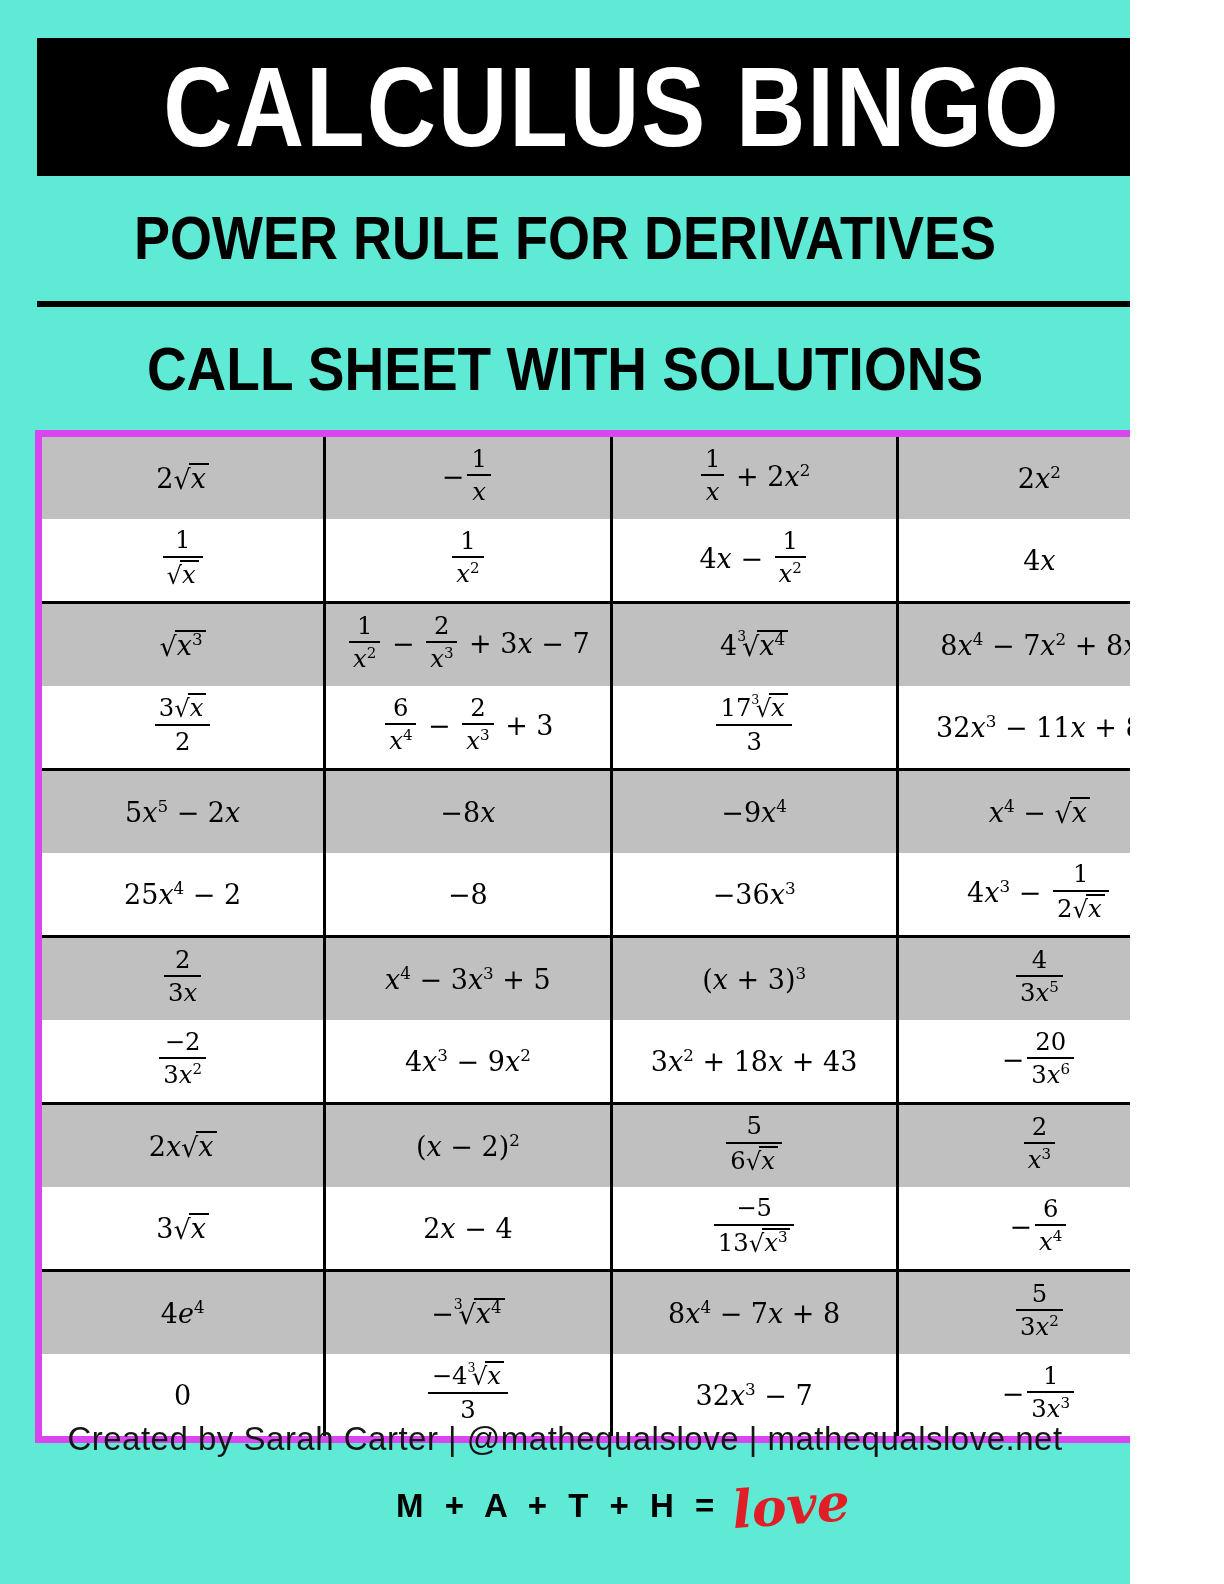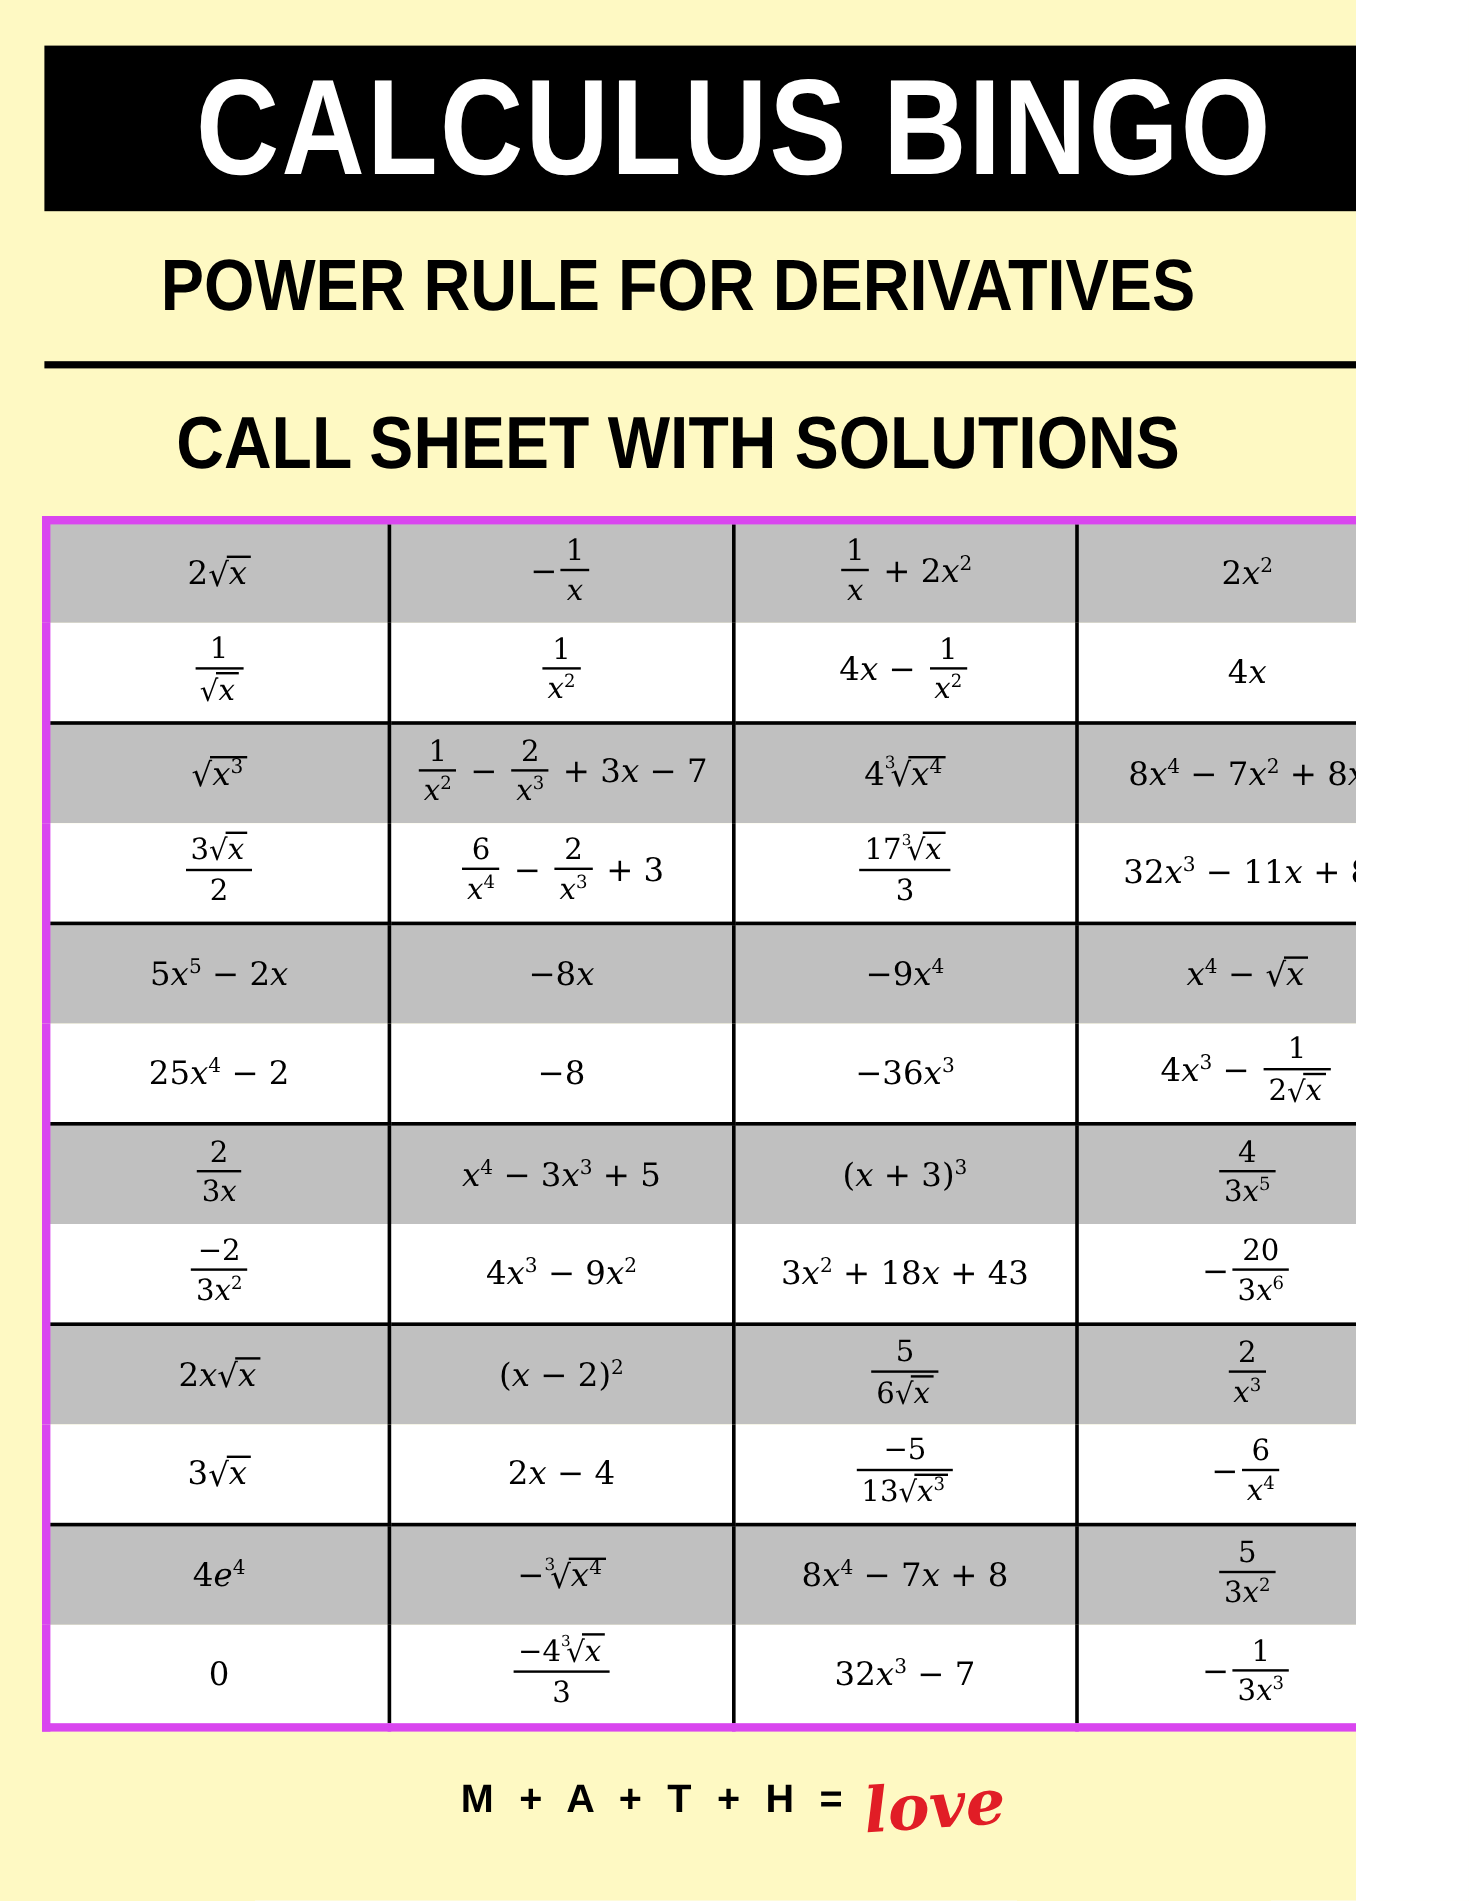--- a/index.html
+++ b/index.html
@@ -1,17 +1,17 @@
 <!DOCTYPE html>
 <html style="--banner-black: #000000; --row-gray: #c0c0c0; --accent-red: #e11d26;"><head>
 <meta charset="utf-8">
 <style>
   html,body { margin:0; padding:0; background:#ffffff; }
   body { width:1224px; height:1584px; font-family:"Liberation Sans",sans-serif; color:#000; }
-  .page { position:relative; width:1130px; height:1584px; background:#fef9c3; overflow:hidden; }
+  .page { position:relative; width:1130px; height:1584px; background:#5eead4; overflow:hidden; }
 
   
   .banner {
     position:absolute; left:37px; top:38px; width:1150px; height:138px;
     background:var(--banner-black,#000);
     display:flex; align-items:center; justify-content:center;
   }
   .banner-text {
     color:#fff; font-weight:bold; font-size:96px; letter-spacing:2px;
     transform:scaleY(1.18); white-space:nowrap; line-height:1;
@@ -59,22 +59,22 @@
   .rsign { display:inline-block; position:relative; top:1px; margin-right:-2px; }
   .rbody { display:inline-block; border-top:2px solid #000; padding:0 3px 0 2px; line-height:1.05; }
   sup.ridx { font-size:0.52em; line-height:0; margin-right:-0.3em; position:relative; top:-0.25em; }
 
   
   .credit {
     position:absolute; left:0; top:1420px; width:100%; text-align:center;
     font-size:33px; color:#151515; letter-spacing:0.5px; font-weight:400;
   }
   .brand {
-    position:absolute; left:4px; top:1480px; width:100%; text-align:center;
-    display:flex; justify-content:center; gap:12px;padding-left:42px;
+    position:absolute; left:16px; top:1480px; width:100%; text-align:center;
+    display:flex; align-items:center; justify-content:center; gap:12px;padding-left:42px;
   }
   .brand-math { font-size:33px; font-weight:bold; letter-spacing:6px; }
   .brand-love {
     font-family:"DejaVu Serif","Liberation Serif",serif;
     font-style:italic; font-weight:bold;
     color:var(--accent-red,#e11d26); font-size:52px; line-height:1;
     transform:rotate(-4deg);
   }
 </style>
 </head>
@@ -162,19 +162,20 @@
         </tr>
         <tr class="row-solution">
           <td><span class="math"><span class="mn">0</span></span></td>
           <td><span class="math"><span class="frac"><span class="num"><span class="mn">−4</span><span class="rad"><sup class="ridx">3</sup><span class="rsign">√</span><span class="rbody"><span class="mi">x</span></span></span></span><span class="den"><span class="mn">3</span></span></span></span></td>
           <td><span class="math"><span class="mn">32</span><span class="mi">x</span><sup class="msup">3</sup><span class="mn"> − 7</span></span></td>
           <td><span class="math"><span class="mn">−</span><span class="frac"><span class="num"><span class="mn">1</span></span><span class="den"><span class="mn">3</span><span class="mi">x</span><sup class="msup">3</sup></span></span></span></td>
         </tr>
       </tbody>
   </table>
 
+  <div class="credit">Created by Sarah Carter | @mathequalslove | mathequalslove.net</div>
 
   <div class="brand">
     <span class="brand-math">M + A + T + H =</span>
     <span class="brand-love">love</span>
   </div>
 
 </div>
 
 </body></html>

